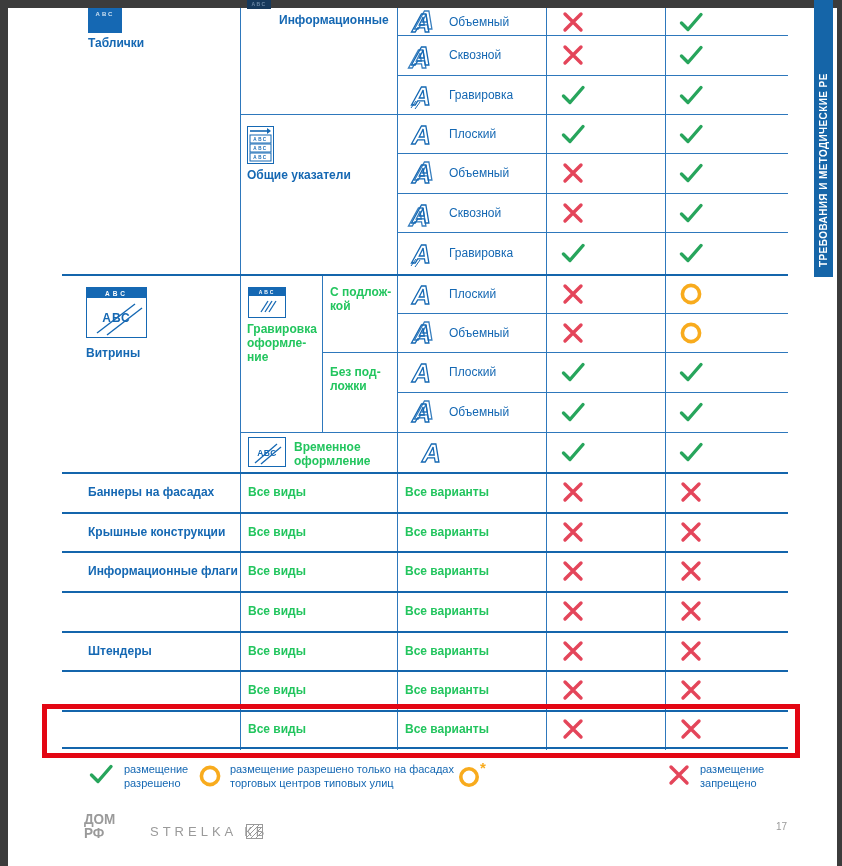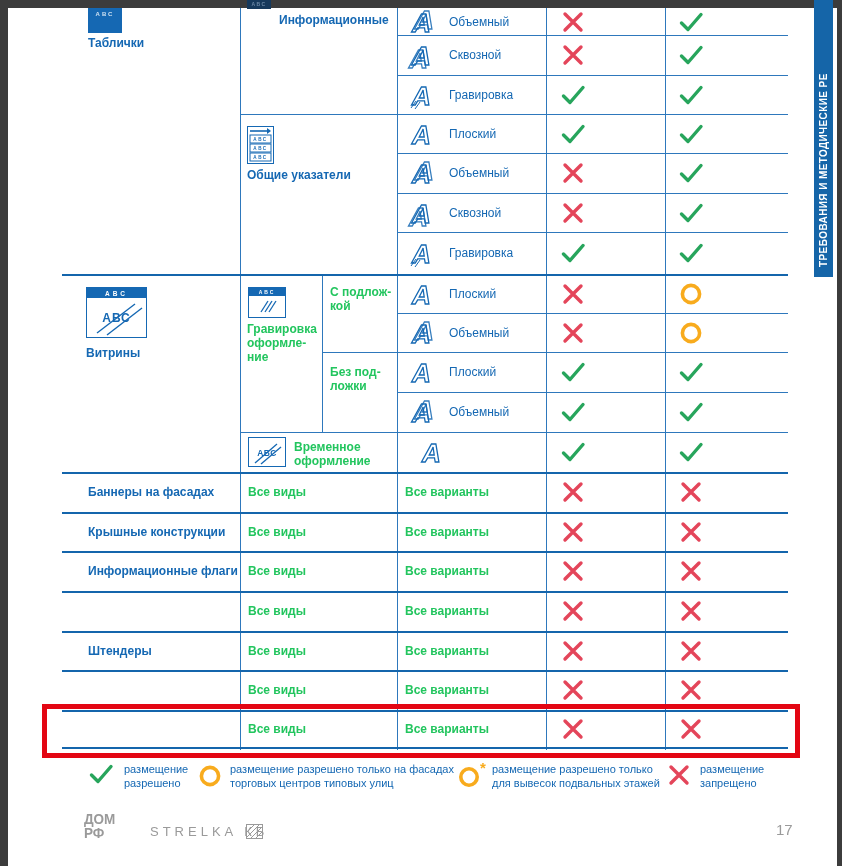--- a/index.html
+++ b/index.html
@@ -41,21 +41,21 @@
     color:#6c88a6;font-size:5px;font-weight:bold;letter-spacing:1.5px;text-align:center;line-height:9px;overflow:hidden;}
   
   .hl-rect{position:absolute;left:42px;top:704px;width:748px;height:44px;border:5px solid #e30613;z-index:7;background:transparent;}
   
   .legend-sym{position:absolute;width:30px;height:26px;z-index:2;}
   .legend-text{position:absolute;color:#1568b3;font-size:11px;line-height:13.5px;font-weight:normal;z-index:2;}
   .footer-logo{position:absolute;left:84px;top:812px;color:#9a9a9a;font-weight:bold;font-size:15px;
     line-height:14px;letter-spacing:0px;transform:scaleX(0.9);transform-origin:0 0;z-index:2;}
   .footer-studio{position:absolute;left:150px;top:824px;color:#9a9a9a;font-size:13px;letter-spacing:4px;z-index:2;}
   .footer-hatch{position:absolute;left:246px;top:824px;z-index:2;}
-  .page-num{position:absolute;left:776px;top:821px;color:#9a9a9a;font-size:15px;z-index:2;}
+  .page-num{position:absolute;left:776px;top:821px;color:#9a9a9a;font-size:10px;z-index:2;}
 </style>
 </head>
 <body>
 
 <div class="screen">
   <div class="page"></div>
 
   <div id="grid-lines">
       <div class="gl" style="left: 240px; top: 8px; width: 1px; height: 742px; background: rgb(46, 120, 188);"></div>
       <div class="gl" style="left: 322px; top: 274px; width: 1px; height: 158px; background: rgb(46, 120, 188);"></div>
@@ -422,22 +422,20 @@
 разрешено</span>
   <span class="legend-sym" style="left:197px;top:763px;"><svg width="26" height="26" viewBox="0 0 26 26">
         <circle cx="13" cy="13" r="8.6" fill="none" stroke="#f8ab1d" stroke-width="3.6"></circle>
       </svg></span>
   <span class="legend-text preline" style="left:230px;top:763px;">размещение разрешено только на фасадах
 торговых центров типовых улиц</span>
   <span class="legend-sym" style="left:458px;top:763px;"><svg width="32" height="26" viewBox="0 0 32 26">
         <circle cx="11" cy="14" r="8.2" fill="none" stroke="#f8ab1d" stroke-width="3.6"></circle>
         <text x="22" y="10" font-size="15" font-weight="bold" fill="#f8ab1d">*</text>
       </svg></span>
-  <span class="legend-text preline" style="left:492px;top:763px;">размещение разрешено только
-для вывесок подвальных этажей</span>
   <span class="legend-sym" style="left:666px;top:762px;"><svg width="26" height="26" viewBox="0 0 26 26">
         <path d="M5 5 L21 21 M21 5 L5 21" fill="none" stroke="#e4455a" stroke-width="3.4" stroke-linecap="round"></path>
       </svg></span>
   <span class="legend-text preline" style="left:700px;top:763px;">размещение
 запрещено</span>
 
   <div class="footer-logo">
     <div>ДОМ</div>
     <div>РФ</div>
   </div>

